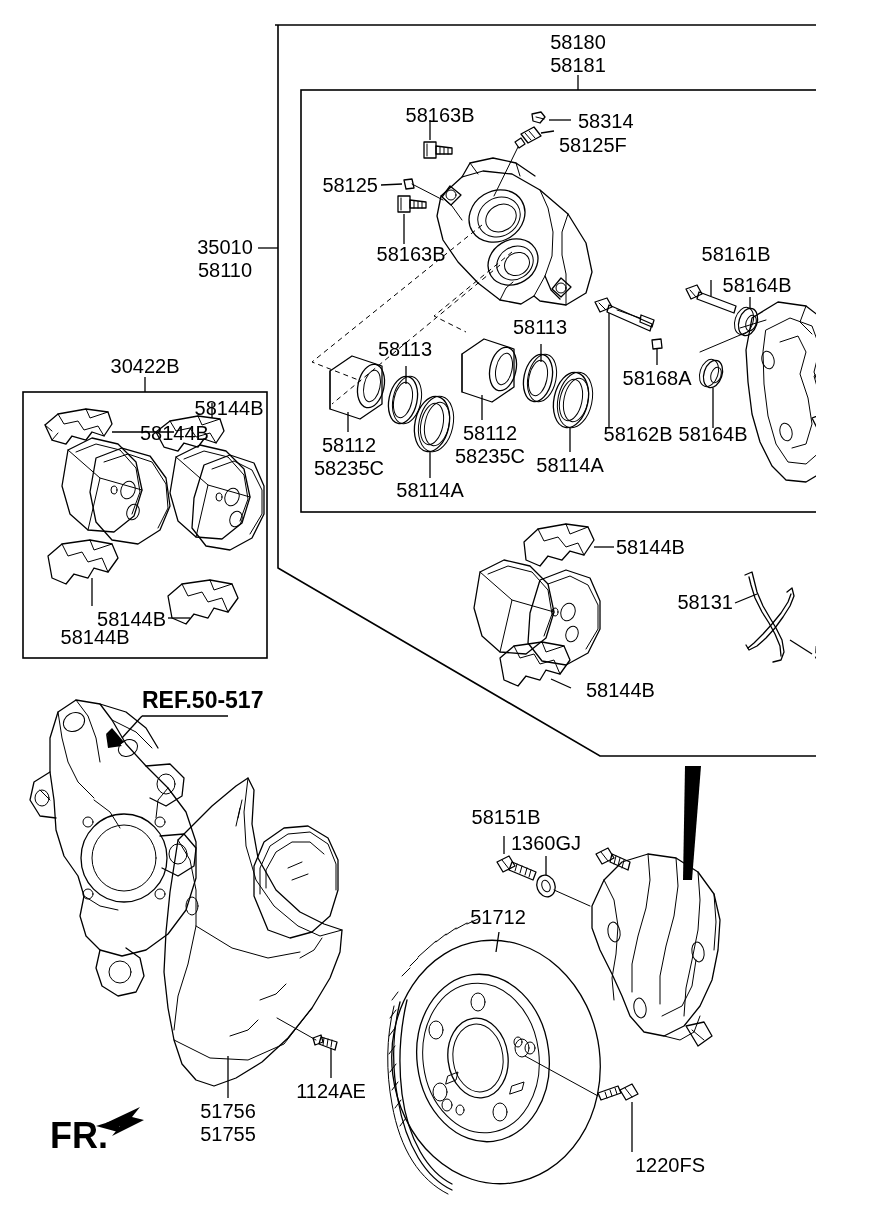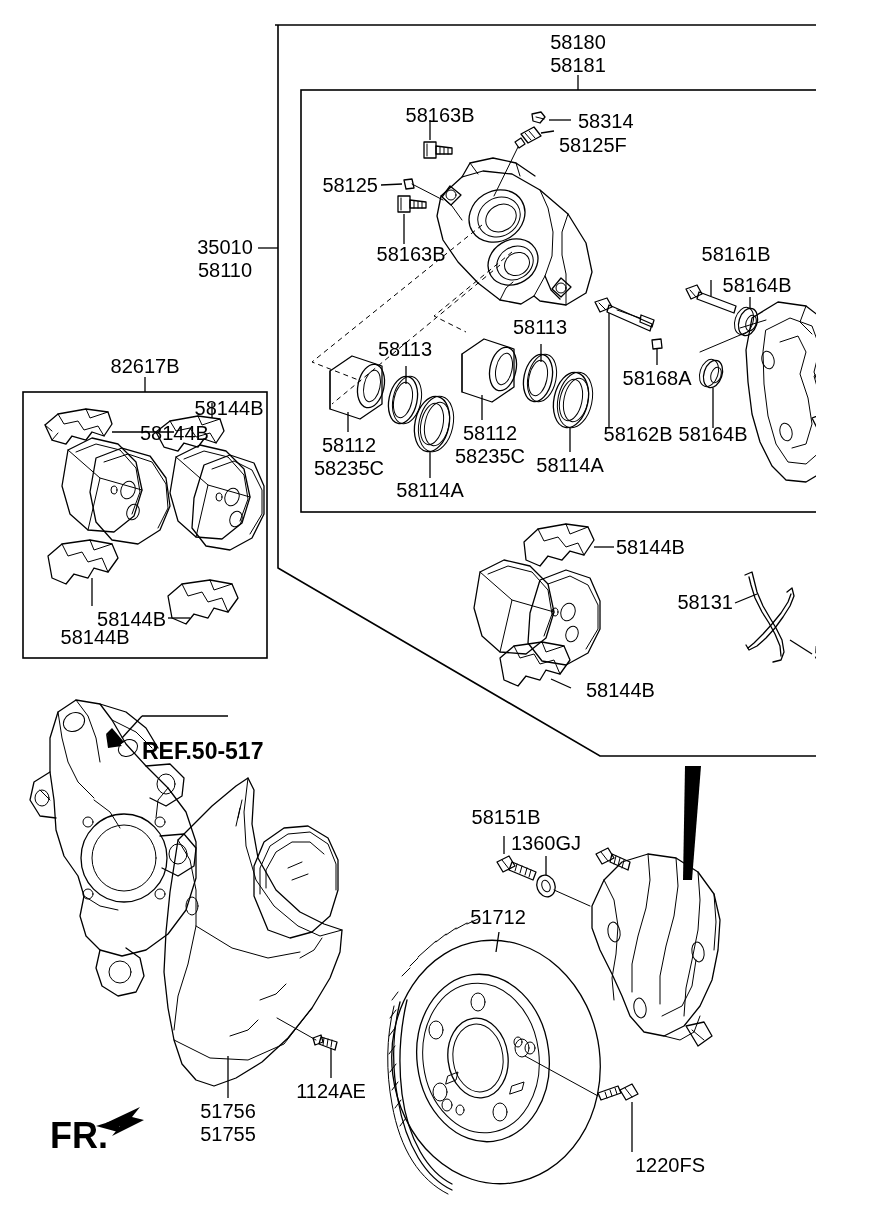--- a/index.html
+++ b/index.html
@@ -511,21 +511,21 @@
     </g>
 
   </svg>
 
   <div class="pn ctr" style="left:578px; top:31px;">58180</div>
   <div class="pn ctr" style="left:578px; top:54px;">58181</div>
 
   <div class="pn ctr" style="left:225px; top:236px;">35010</div>
   <div class="pn ctr" style="left:225px; top:259px;">58110</div>
 
-  <div class="pn ctr" style="left:145px; top:355px;">82617B</div>
+  <div class="pn ctr" style="left:145px; top:355px;">30422B</div>
 
   <div class="pn ctr" style="left:440px; top:104px;">58163B</div>
 
   <div class="pn" style="left:578px; top:110px;">58314</div>
 
   <div class="pn" style="left:559px; top:134px;">58125F</div>
 
   <div class="pn rgt" style="left:378px; top:174px;">58125</div>
 
   <div class="pn ctr" style="left:411px; top:243px;">58163B</div>
@@ -563,21 +563,21 @@
   <div class="pn ctr" style="left:95px; top:626px;">58144B</div>
 
   <div class="pn" style="left:616px; top:536px;">58144B</div>
 
   <div class="pn" style="left:586px; top:679px;">58144B</div>
 
   <div class="pn rgt" style="left:733px; top:591px;">58131</div>
 
   <div class="pn" style="left:814px; top:642px;">58131</div>
 
-  <div class="pn big" style="left:142px; top:740px;text-align:right;">REF.50-517</div>
+  <div class="pn big" style="left:142px; top:689px;text-align:right;">REF.50-517</div>
 
   <div class="pn ctr" style="left:506px; top:806px;">58151B</div>
 
   <div class="pn ctr" style="left:546px; top:832px;">1360GJ</div>
 
   <div class="pn ctr" style="left:498px; top:906px;">51712</div>
 
   <div class="pn ctr" style="left:228px; top:1100px;">51756</div>
   <div class="pn ctr" style="left:228px; top:1123px;">51755</div>
 

